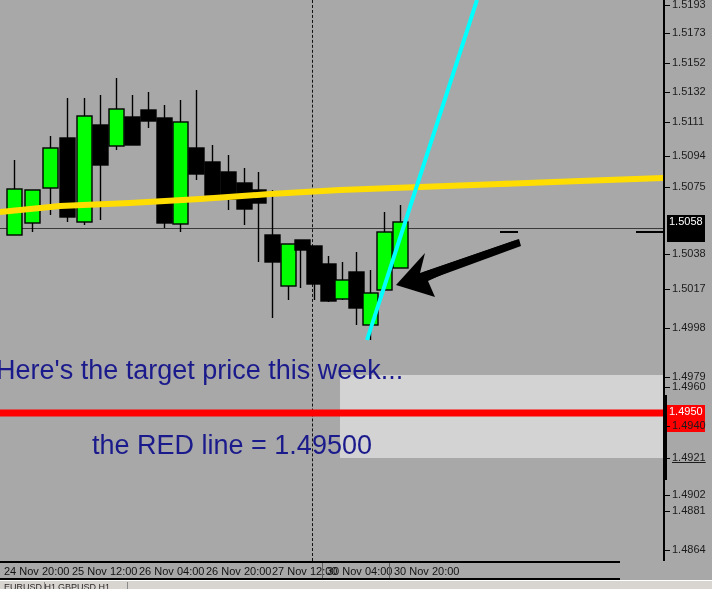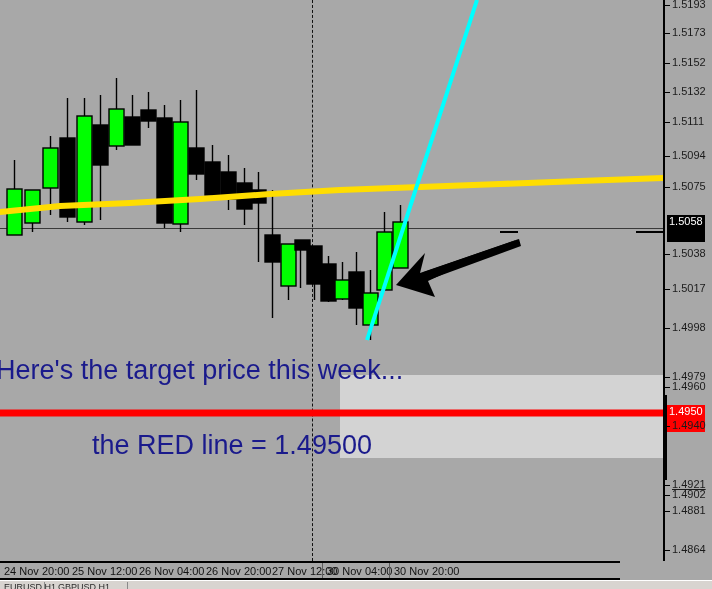--- a/index.html
+++ b/index.html
@@ -274,21 +274,21 @@
     </div>
     <div class="price-tick" style="top:380px;">
       <span class="dash"></span><span>1.4960</span>
     </div>
 
     <div class="price-badge target" style="top:405px;">1.4950</div>
 
     <div class="price-tick" style="top:419px;">
       <span class="dash"></span><span>1.4940</span>
     </div>
-    <div class="price-tick" style="top:478px;text-decoration:underline;">
+    <div class="price-tick" style="top:451px;text-decoration:underline;">
       <span class="dash"></span><span>1.4921</span>
     </div>
     <div class="price-tick" style="top:488px;">
       <span class="dash"></span><span>1.4902</span>
     </div>
     <div class="price-tick" style="top:504px;">
       <span class="dash"></span><span>1.4881</span>
     </div>
     <div class="price-tick" style="top:543px;">
       <span class="dash"></span><span>1.4864</span>

